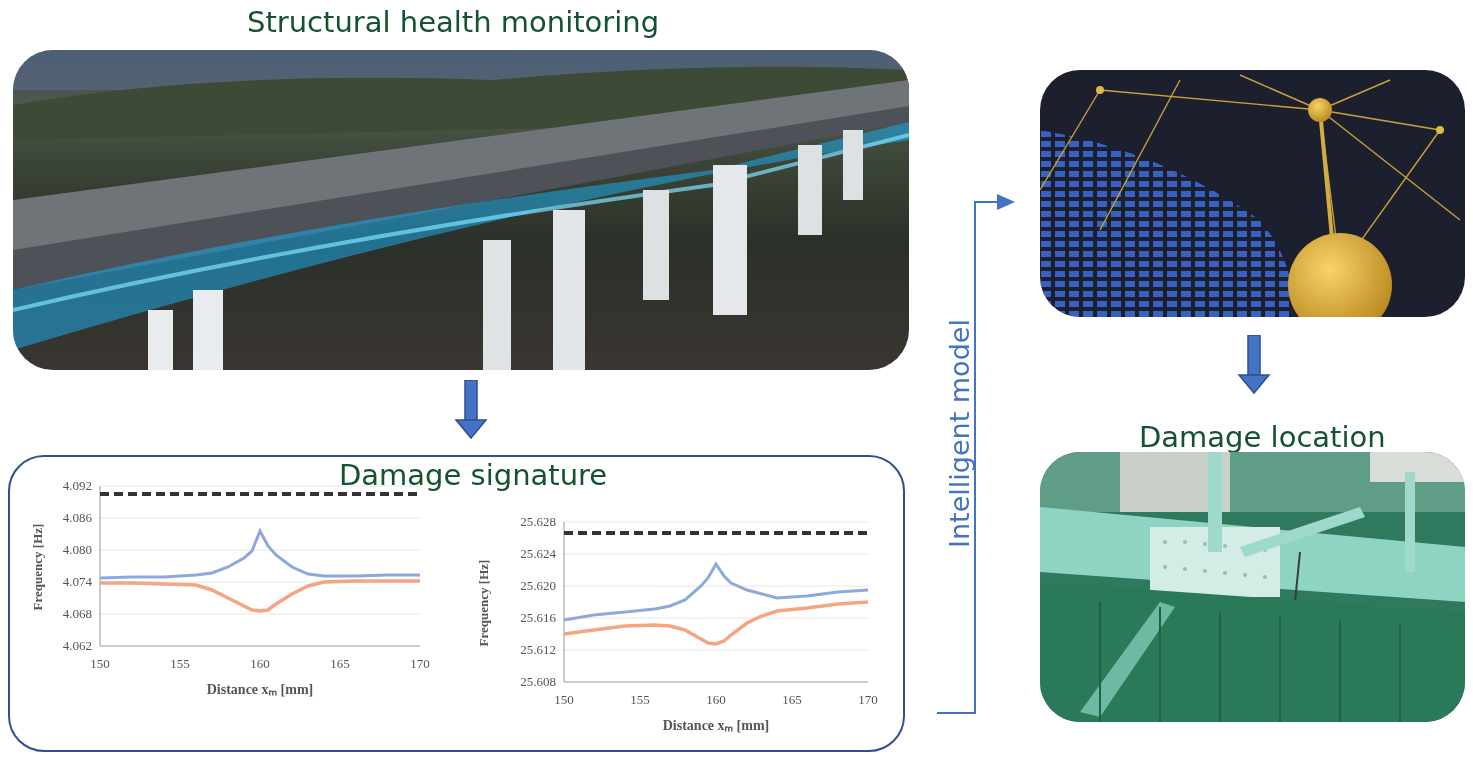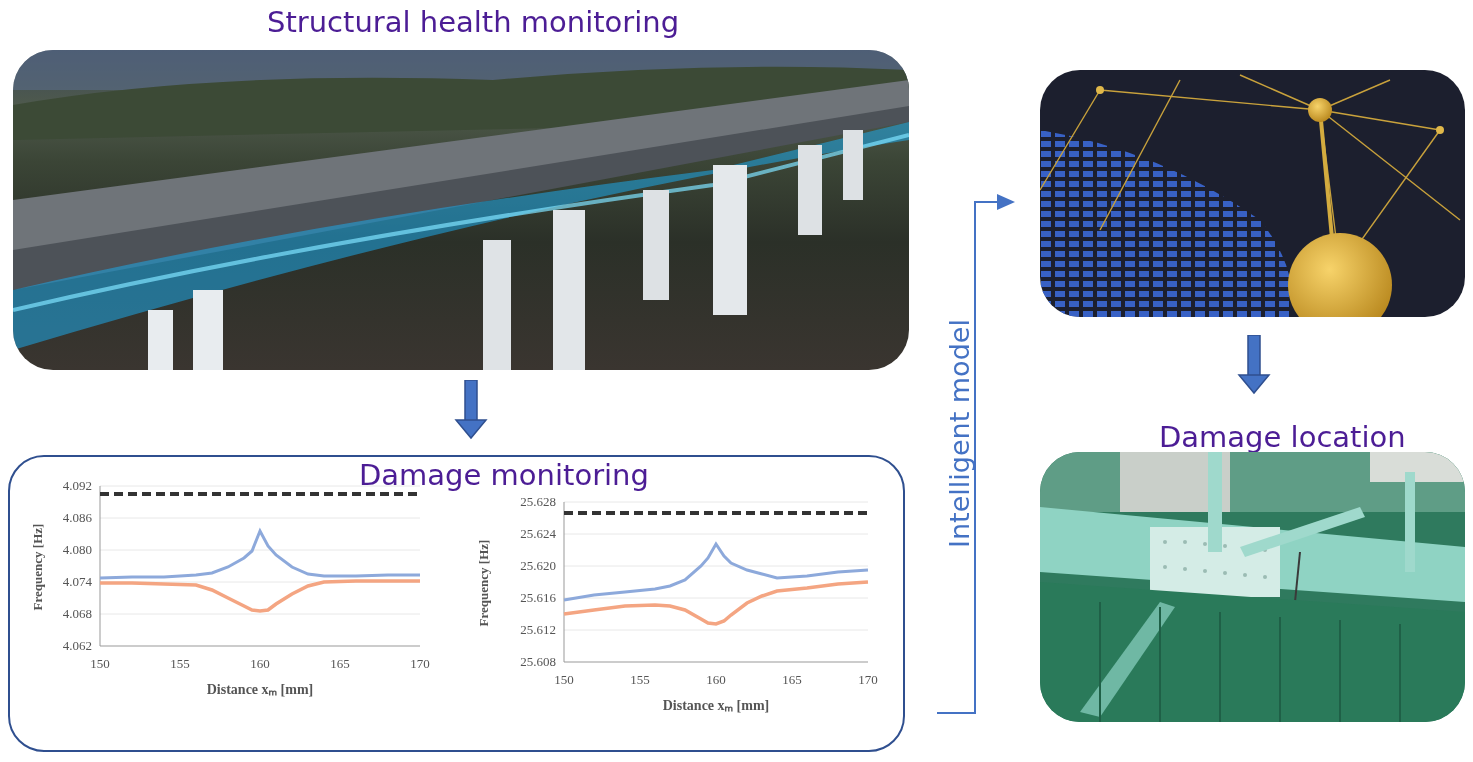--- a/index.html
+++ b/index.html
@@ -1,17 +1,17 @@
 <!DOCTYPE html>
 <html><head>
 <meta charset="utf-8">
 <style>
   html,body{margin:0;padding:0;background:#ffffff;}
   body{width:1473px;height:762px;position:relative;overflow:hidden;font-family:"Liberation Sans",sans-serif;}
-  .label{position:absolute;color:#4c1d95;font-family:"DejaVu Sans",sans-serif;font-size:29px;white-space:nowrap;margin-left:20px;}
+  .label{position:absolute;color:#14532d;font-family:"DejaVu Sans",sans-serif;font-size:29px;white-space:nowrap;}
   .photo{position:absolute;border-radius:40px;overflow:hidden;}
   .down-arrow{position:absolute;}
   .sig-box{position:absolute;left:8px;top:455px;width:897px;height:297px;border:2.5px solid #2f4f8f;border-radius:36px;box-sizing:border-box;}
   .chart{position:absolute;}
   .chart svg text{font-family:"Liberation Serif",serif;}
   .vert-label{position:absolute;color:#4472c4;font-family:"DejaVu Sans",sans-serif;font-size:27px;white-space:nowrap;transform:rotate(-90deg);transform-origin:left top;}
 </style>
 </head>
 <body>
 
@@ -35,21 +35,21 @@
     <rect x="830" y="80" width="20" height="70" fill="#dde1e4"></rect>
   </svg>
 </div>
 
 <svg class="down-arrow" style="left:454px;top:380px;" width="34" height="60" viewBox="0 0 34 60">
   <rect x="11" y="0" width="12" height="42" fill="#4472c4" stroke="#2f4f8f" stroke-width="1.5"></rect>
   <polygon points="2,40 32,40 17,58" fill="#4472c4" stroke="#2f4f8f" stroke-width="1.5"></polygon>
 </svg>
 
 <div class="sig-box"></div>
-<div class="label" style="left:339px;top:458px;">Damage monitoring</div>
+<div class="label" style="left:339px;top:458px;">Damage signature</div>
 
 <div class="chart" style="left:20px;top:472px;">
   <svg width="410" height="230" viewBox="0 0 410 230">
     <g stroke="#e8e8e8" stroke-width="1">
       <line x1="80" y1="14" x2="400" y2="14"></line>
         <line x1="80" y1="46" x2="400" y2="46"></line>
       <line x1="80" y1="78" x2="400" y2="78"></line>
         <line x1="80" y1="110" x2="400" y2="110"></line>
       <line x1="80" y1="142" x2="400" y2="142"></line>
     </g>
@@ -71,21 +71,21 @@
       <text x="400" y="196">170</text>
     </g>
     <text x="240" y="222" font-size="14" font-weight="bold" fill="#555" text-anchor="middle">Distance xₘ [mm]</text>
     <text x="0" y="0" font-size="13" font-weight="bold" fill="#555" text-anchor="middle" transform="translate(22,95) rotate(-90)">Frequency [Hz]</text>
     <line x1="80" y1="22" x2="400" y2="22" stroke="#333" stroke-width="4" stroke-dasharray="9,5"></line>
     <polyline fill="none" stroke="#8da9db" stroke-width="3" points="80,106 112,105 144,105 176,103 192,101 208,95 224,86 232,79 240,59 248,74 256,83 272,95 288,102 304,104 336,104 368,103 400,103"></polyline>
     <polyline fill="none" stroke="#f4a582" stroke-width="3.5" points="80,111 112,111 144,112 176,113 192,118 208,126 224,134 232,138 240,139 248,138 256,132 272,122 288,114 304,110 336,109 368,109 400,109"></polyline>
   </svg>
 </div>
 
-<div class="chart" style="left:468px;top:488px;">
+<div class="chart" style="left:468px;top:508px;">
   <svg width="410" height="230" viewBox="0 0 410 230">
     <g stroke="#e8e8e8" stroke-width="1">
       <line x1="96" y1="14" x2="400" y2="14"></line>
         <line x1="96" y1="46" x2="400" y2="46"></line>
       <line x1="96" y1="78" x2="400" y2="78"></line>
         <line x1="96" y1="110" x2="400" y2="110"></line>
       <line x1="96" y1="142" x2="400" y2="142"></line>
     </g>
     <line x1="96" y1="14" x2="96" y2="174" stroke="#999" stroke-width="1"></line>
     <line x1="96" y1="174" x2="400" y2="174" stroke="#999" stroke-width="1"></line>

